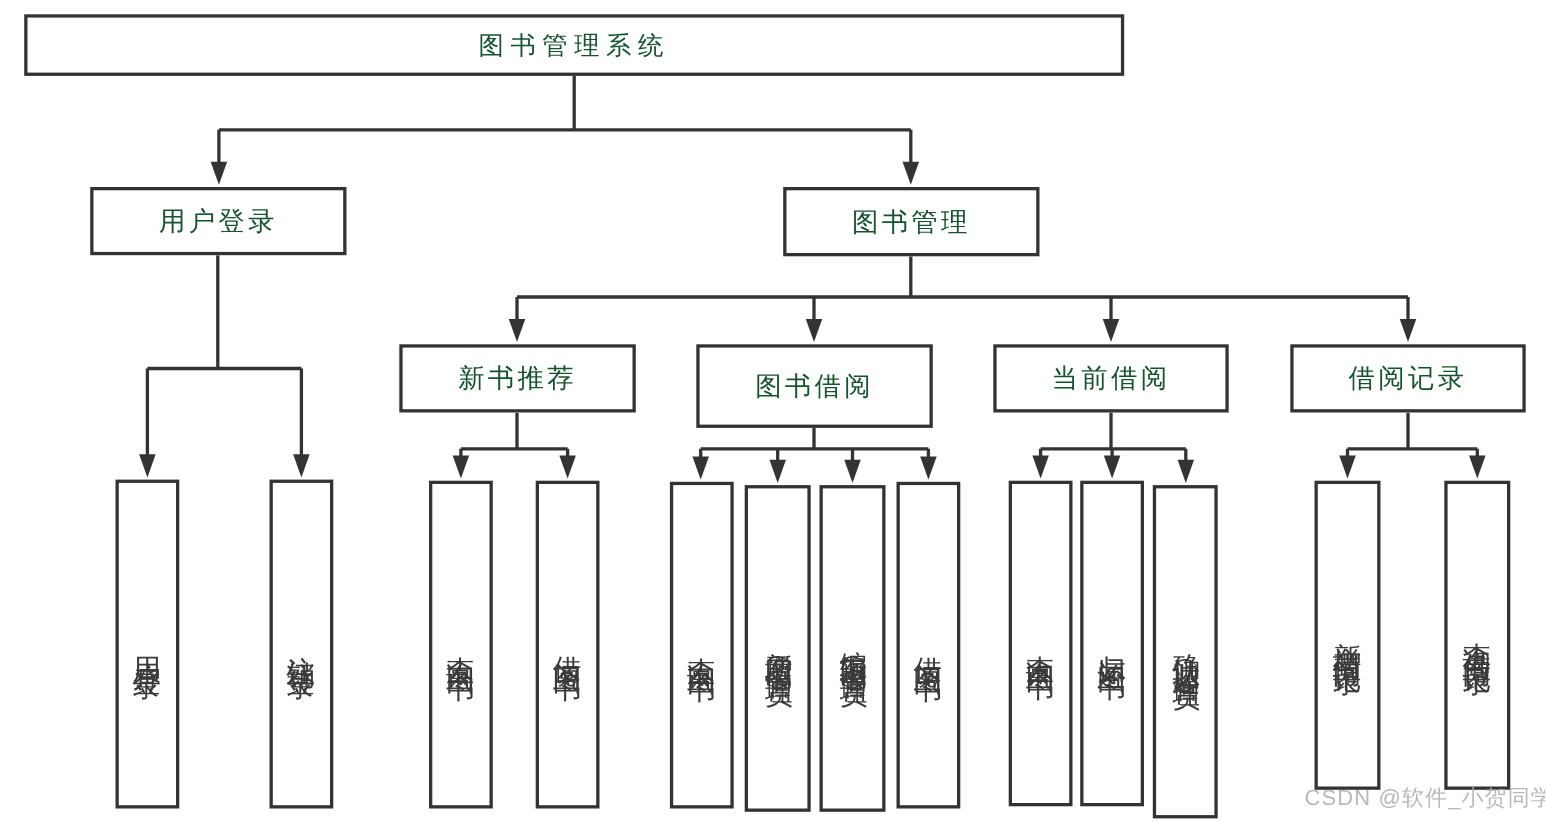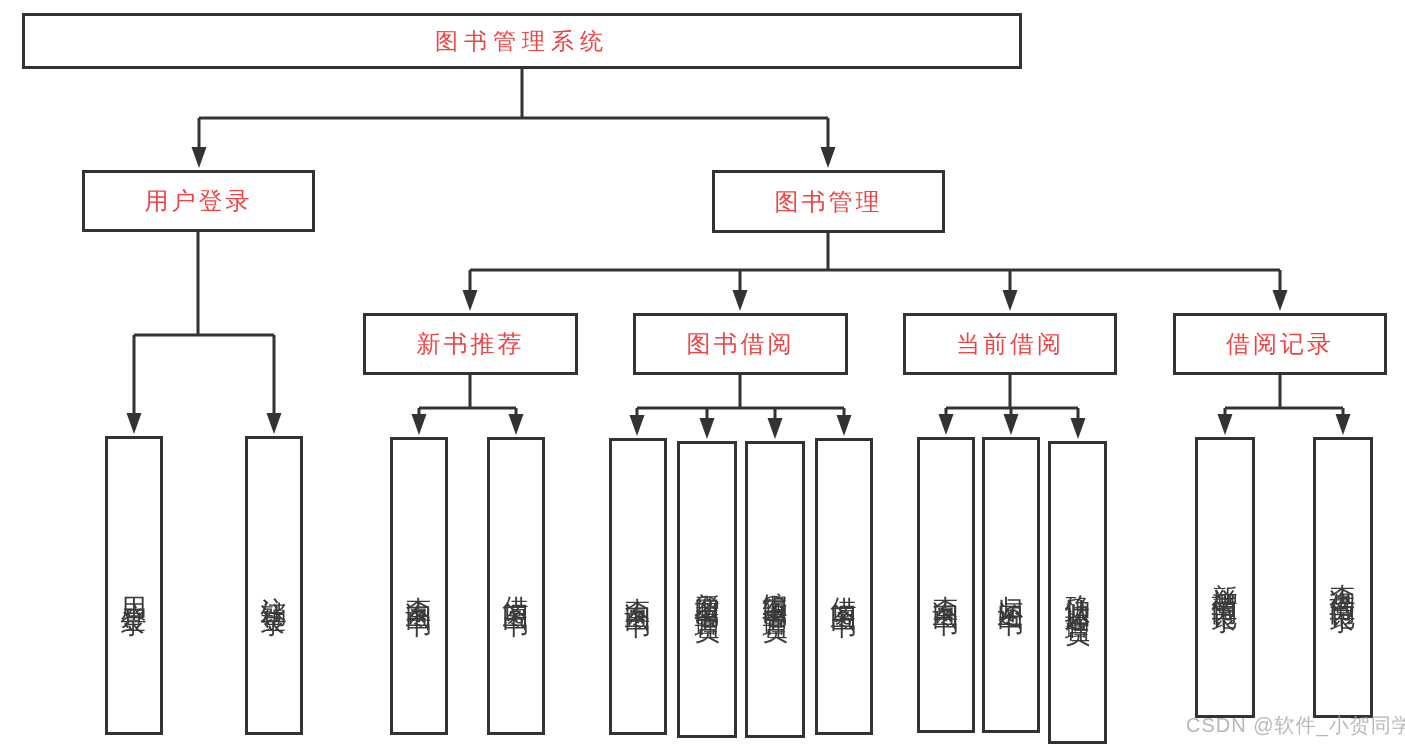--- a/index.html
+++ b/index.html
@@ -5,21 +5,21 @@
   html,body{margin:0;padding:0;background:#fff;}
   .canvas{
     position:relative;width:1405px;height:747px;background:#ffffff;overflow:hidden;
     font-family:"Liberation Sans","DejaVu Sans",sans-serif;color:#333333;
   }
   .connectors{position:absolute;left:0;top:0;z-index:1;}
   .node{
     position:absolute;box-sizing:border-box;background:#ffffff;border:3px solid #333333;
     display:flex;align-items:center;justify-content:center;z-index:2;
   }
-  .node .h-label{font-size:24px;letter-spacing:3px;white-space:nowrap;color:#ef4444;}
+  .node .h-label{font-size:24px;letter-spacing:3px;white-space:nowrap;color:#14532d;}
   .node.title .h-label{font-size:23px;letter-spacing:6px;}
   .node .v-label{
     writing-mode:vertical-rl;text-orientation:mixed;
     font-size:26px;letter-spacing:5px;line-height:1;color:#3a3a3a;white-space:nowrap;
   }
   .node.tight .v-label{letter-spacing:4px;font-size:25px;}
   .watermark{
     position:absolute;left:1186px;top:712px;z-index:3;
     font-size:20px;letter-spacing:1px;color:#a9a9a9;opacity:.82;white-space:nowrap;
   }
@@ -99,21 +99,21 @@
   <div class="node" style="left:82px;top:170px;width:233px;height:62px;">
     <span class="h-label">用户登录</span>
   </div>
   <div class="node" style="left:363px;top:313px;width:215px;height:62px;">
     <span class="h-label">新书推荐</span>
   </div>
 
   <div class="node" style="left:712px;top:170px;width:233px;height:63px;">
     <span class="h-label">图书管理</span>
   </div>
-  <div class="node" style="left:633px;top:313px;width:215px;height:62px;">
+  <div class="node" style="left:633px;top:313px;width:215px;height:76px;">
     <span class="h-label">图书借阅</span>
   </div>
   <div class="node" style="left:903px;top:313px;width:214px;height:62px;">
     <span class="h-label">当前借阅</span>
   </div>
   <div class="node" style="left:1173px;top:313px;width:214px;height:62px;">
     <span class="h-label">借阅记录</span>
   </div>
 
   <div class="node" style="left:105px;top:436px;width:58px;height:299px;">

